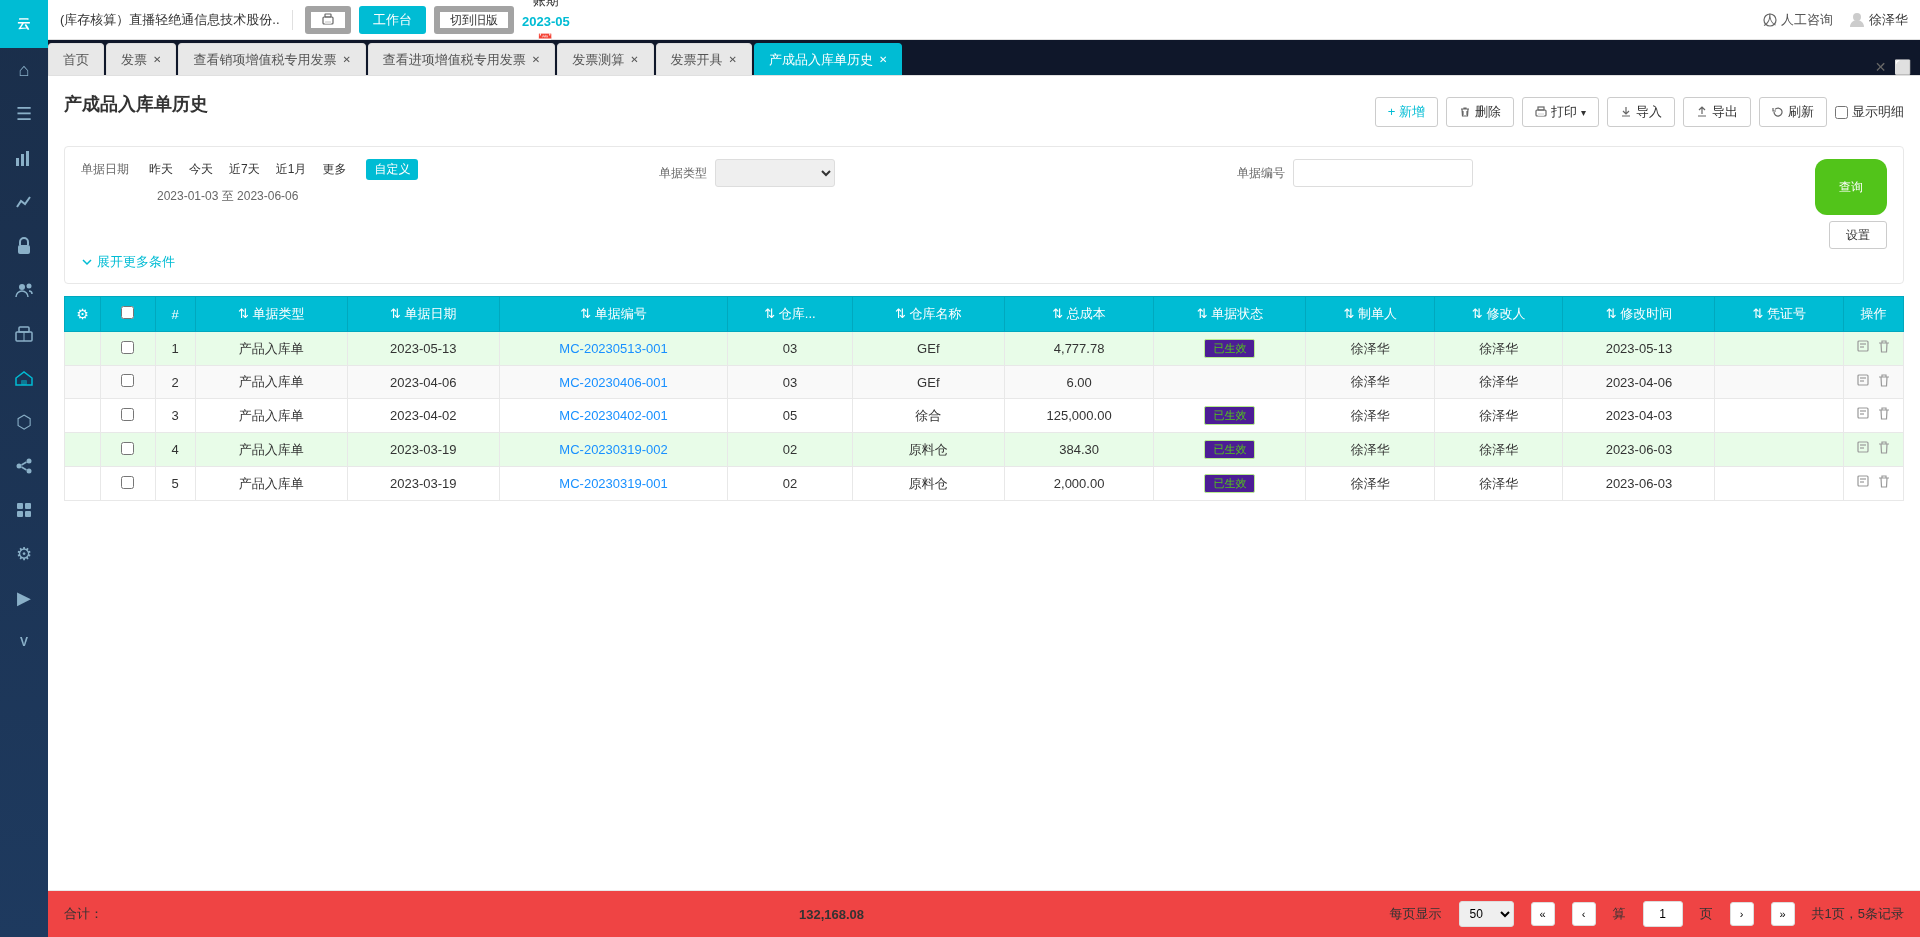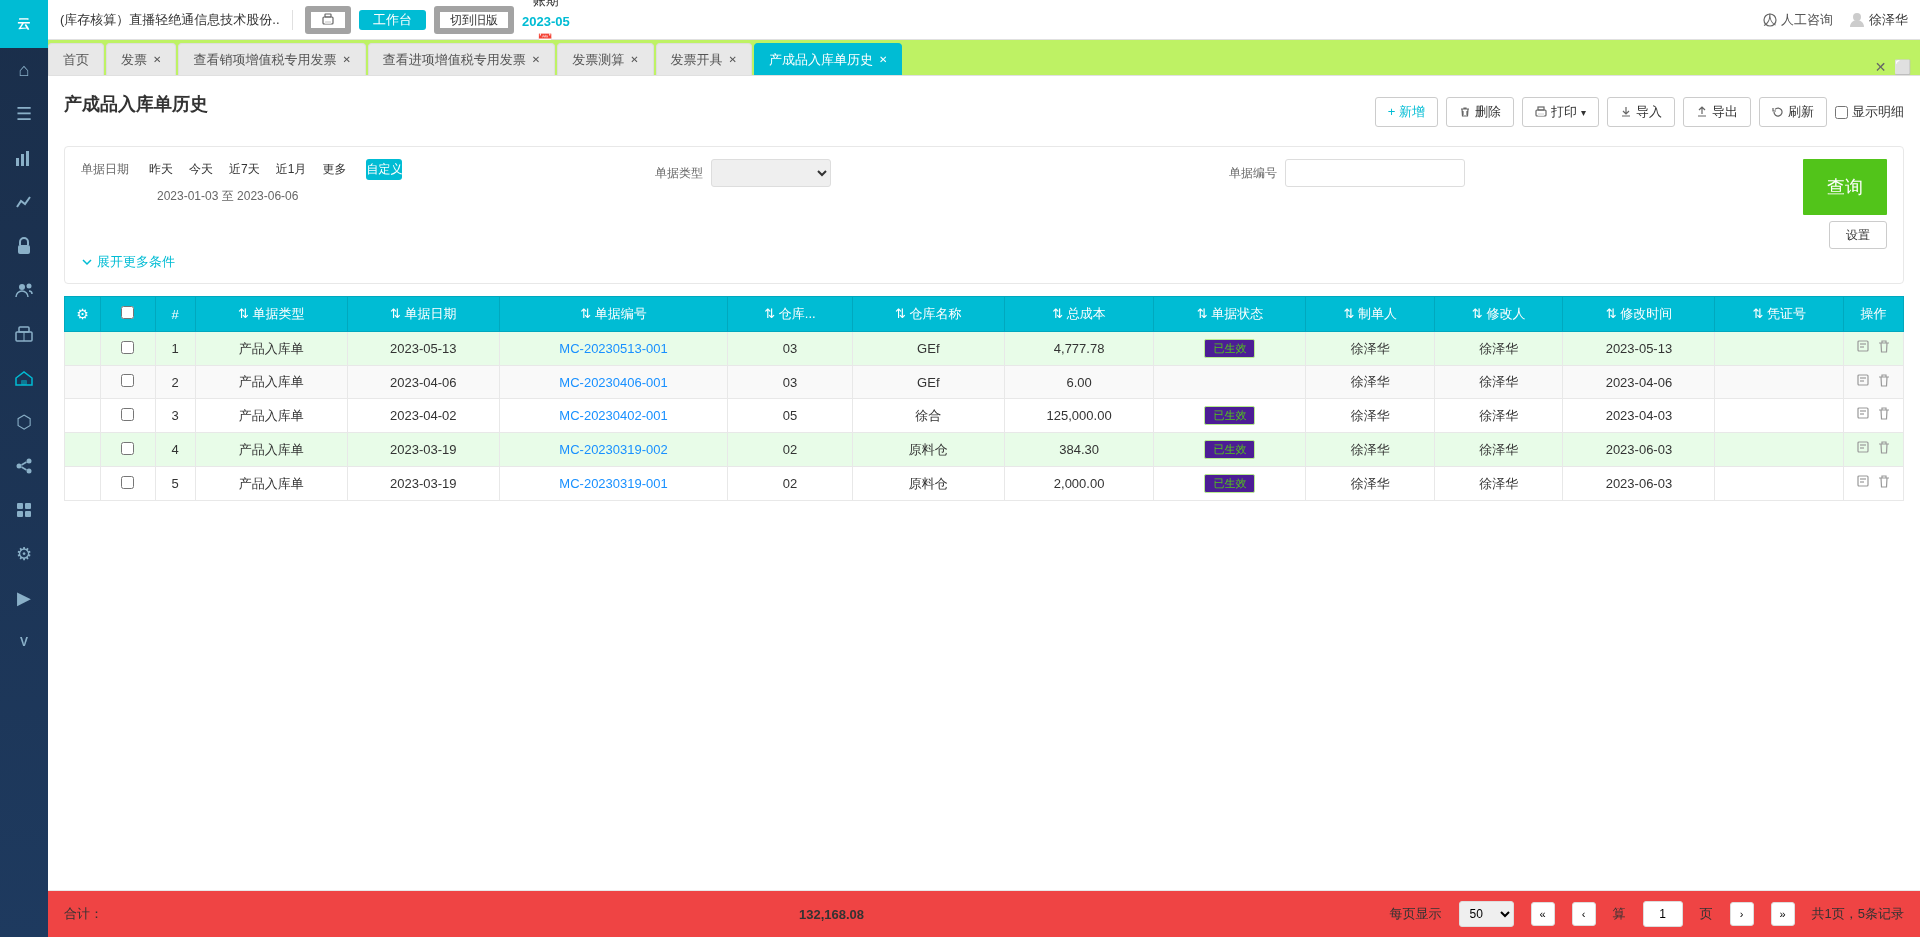--- a/index.html
+++ b/index.html
@@ -62,21 +62,21 @@
       align-items: center;
       gap: 4px;
       color: #333;
       font-size: 12px;
       max-width: 220px;
       overflow: hidden;
       text-overflow: ellipsis;
       white-space: nowrap;
     }
     .topbar-btn {
-      height: 20px;
+      height: 28px;
       padding: 0 14px;
       background: #00bcd4;
       color: white;
       border: none;
       border-radius: 3px;
       cursor: pointer;
       font-size: 13px;
     }
     .topbar-btn-outline {
       height: 28px;
@@ -107,21 +107,21 @@
     .topbar-user {
       display: flex;
       align-items: center;
       gap: 4px;
       color: #333;
     }
 
     
     .tabbar {
       height: 36px;
-      background: #bef264;
+      background: #0f172a;
       display: flex;
       align-items: flex-end;
       border-bottom: 1px solid #e0e0e0;
       flex-shrink: 0;
       overflow: hidden;
     }
     .tab {
       height: 32px;
       padding: 0 14px;
       display: flex;
@@ -219,21 +219,21 @@
     .filter-links { display: flex; gap: 8px; }
     .filter-link {
       color: #333;
       font-size: 12px;
       cursor: pointer;
       padding: 2px 4px;
     }
     .filter-custom {
       background: #00bcd4;
       color: white;
-      padding: 2px 0;
+      padding: 2px 8px;
       border-radius: 3px;
       font-size: 12px;
       cursor: pointer;
     }
     .filter-date-range { font-size: 12px; color: #666; }
     .filter-select {
       height: 28px;
       padding: 0 8px;
       border: 1px solid #ddd;
       border-radius: 3px;
@@ -258,23 +258,23 @@
       cursor: pointer;
       font-size: 12px;
       margin-top: 4px;
     }
     .search-btn {
       height: 56px;
       padding: 0 24px;
       background: #52c41a;
       color: white;
       border: none;
-      border-radius: 1px;
-      cursor: pointer;
-      font-size: 18px;
+      border-radius: 12px;
+      cursor: pointer;
+      font-size: 12px;
     }
     .reset-btn {
       height: 28px;
       padding: 0 16px;
       background: white;
       color: #333;
       border: 1px solid #ccc;
       border-radius: 3px;
       cursor: pointer;
       font-size: 12px;

